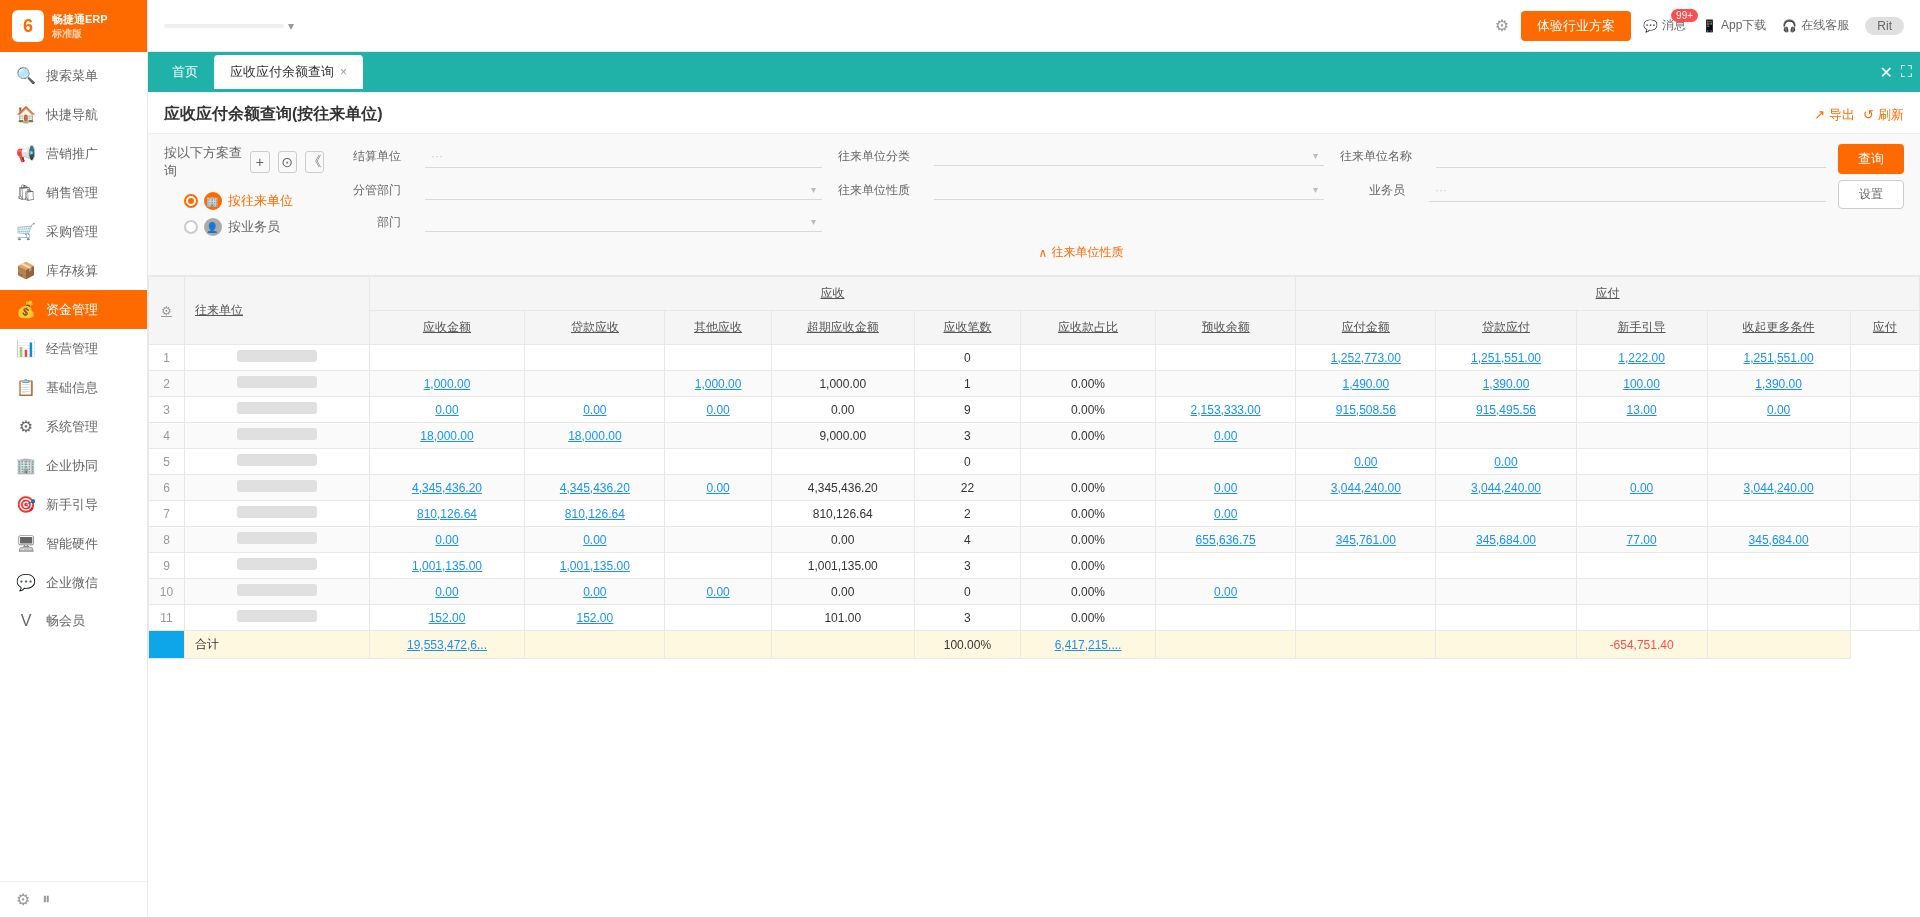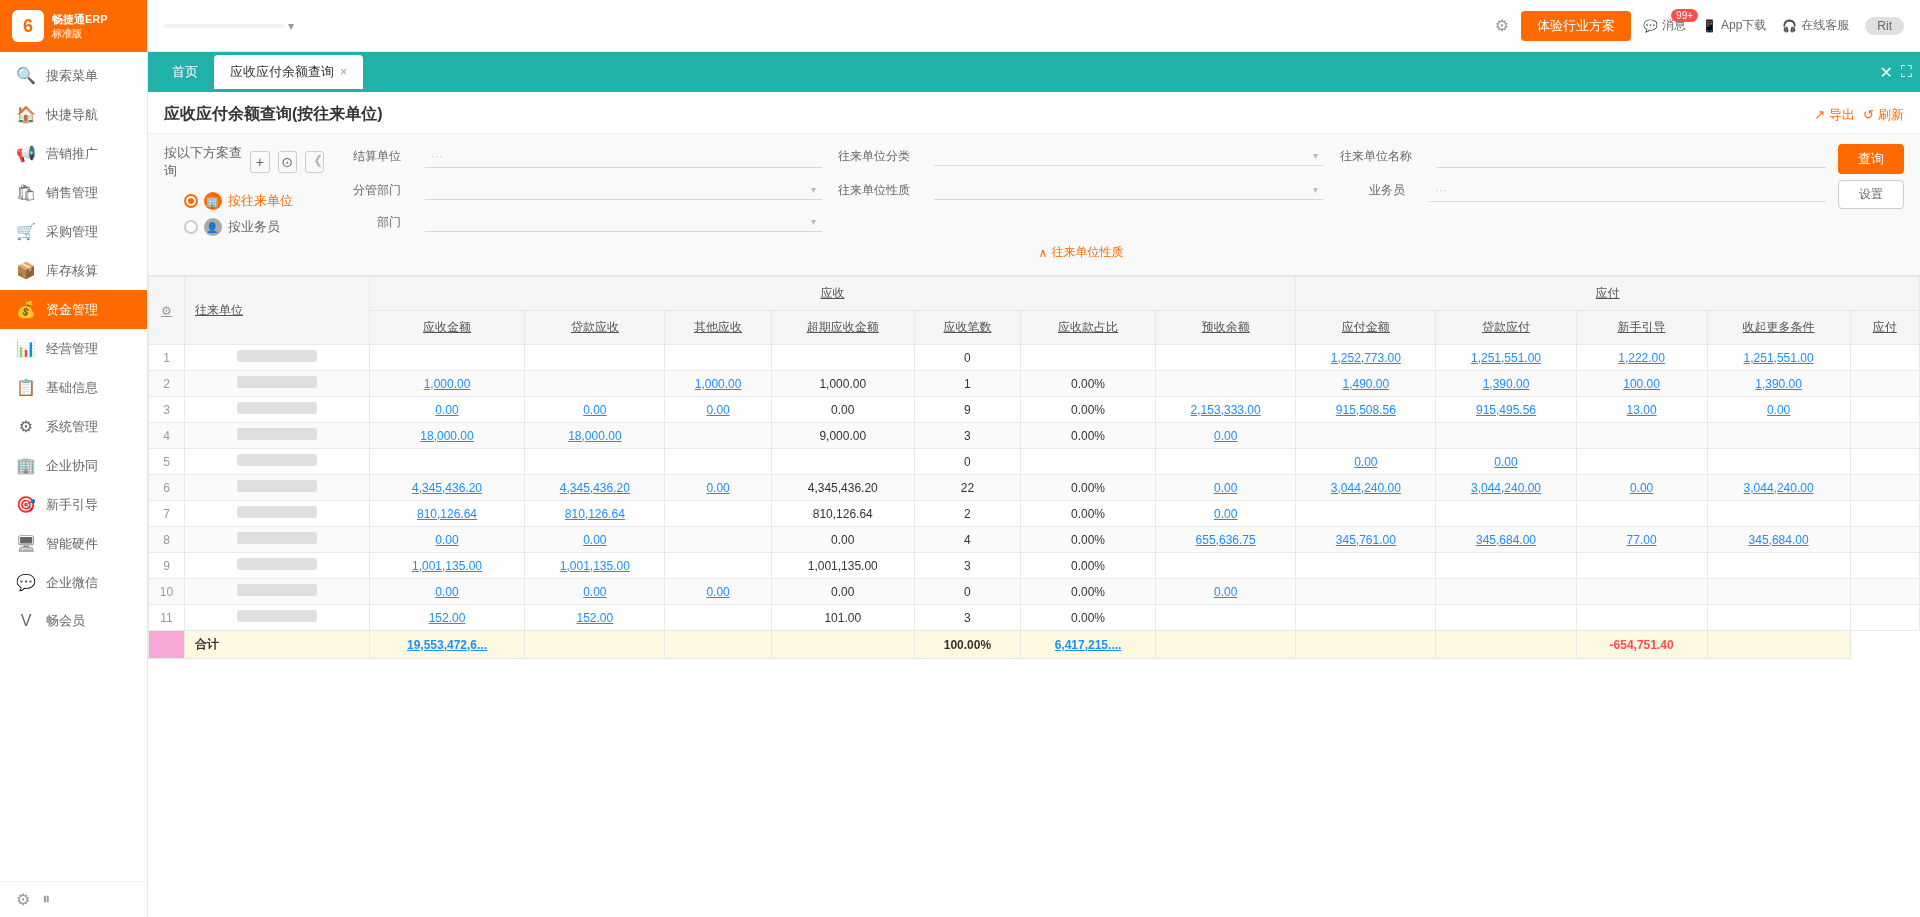--- a/index.html
+++ b/index.html
@@ -522,21 +522,21 @@
               <td>0.00%</td>
               <td></td>
               <td></td>
               <td></td>
               <td></td>
               <td></td>
               <td></td>
             </tr>
           </tbody>
         <tfoot>
-          <tr style="background:#f9a8d4;font-weight:bold;">
+          <tr style="background:#0ea5e9;font-weight:normal;">
             <td style="color: rgb(153, 153, 153); text-align: center;"></td>
             <td style="text-align:left;background:#fff8e1;">合计</td>
             <td style="background:#fff8e1;color:#1890ff;text-decoration:underline;">19,553,472,6...</td>
             <td style="background:#fff8e1;"></td>
             <td style="background:#fff8e1;"></td>
             <td style="background:#fff8e1;"></td>
             <td style="background:#fff8e1;">100.00%</td>
             <td style="background:#fff8e1;color:#1890ff;text-decoration:underline;">6,417,215....</td>
             <td style="background:#fff8e1;"></td>
             <td style="background:#fff8e1;"></td>

